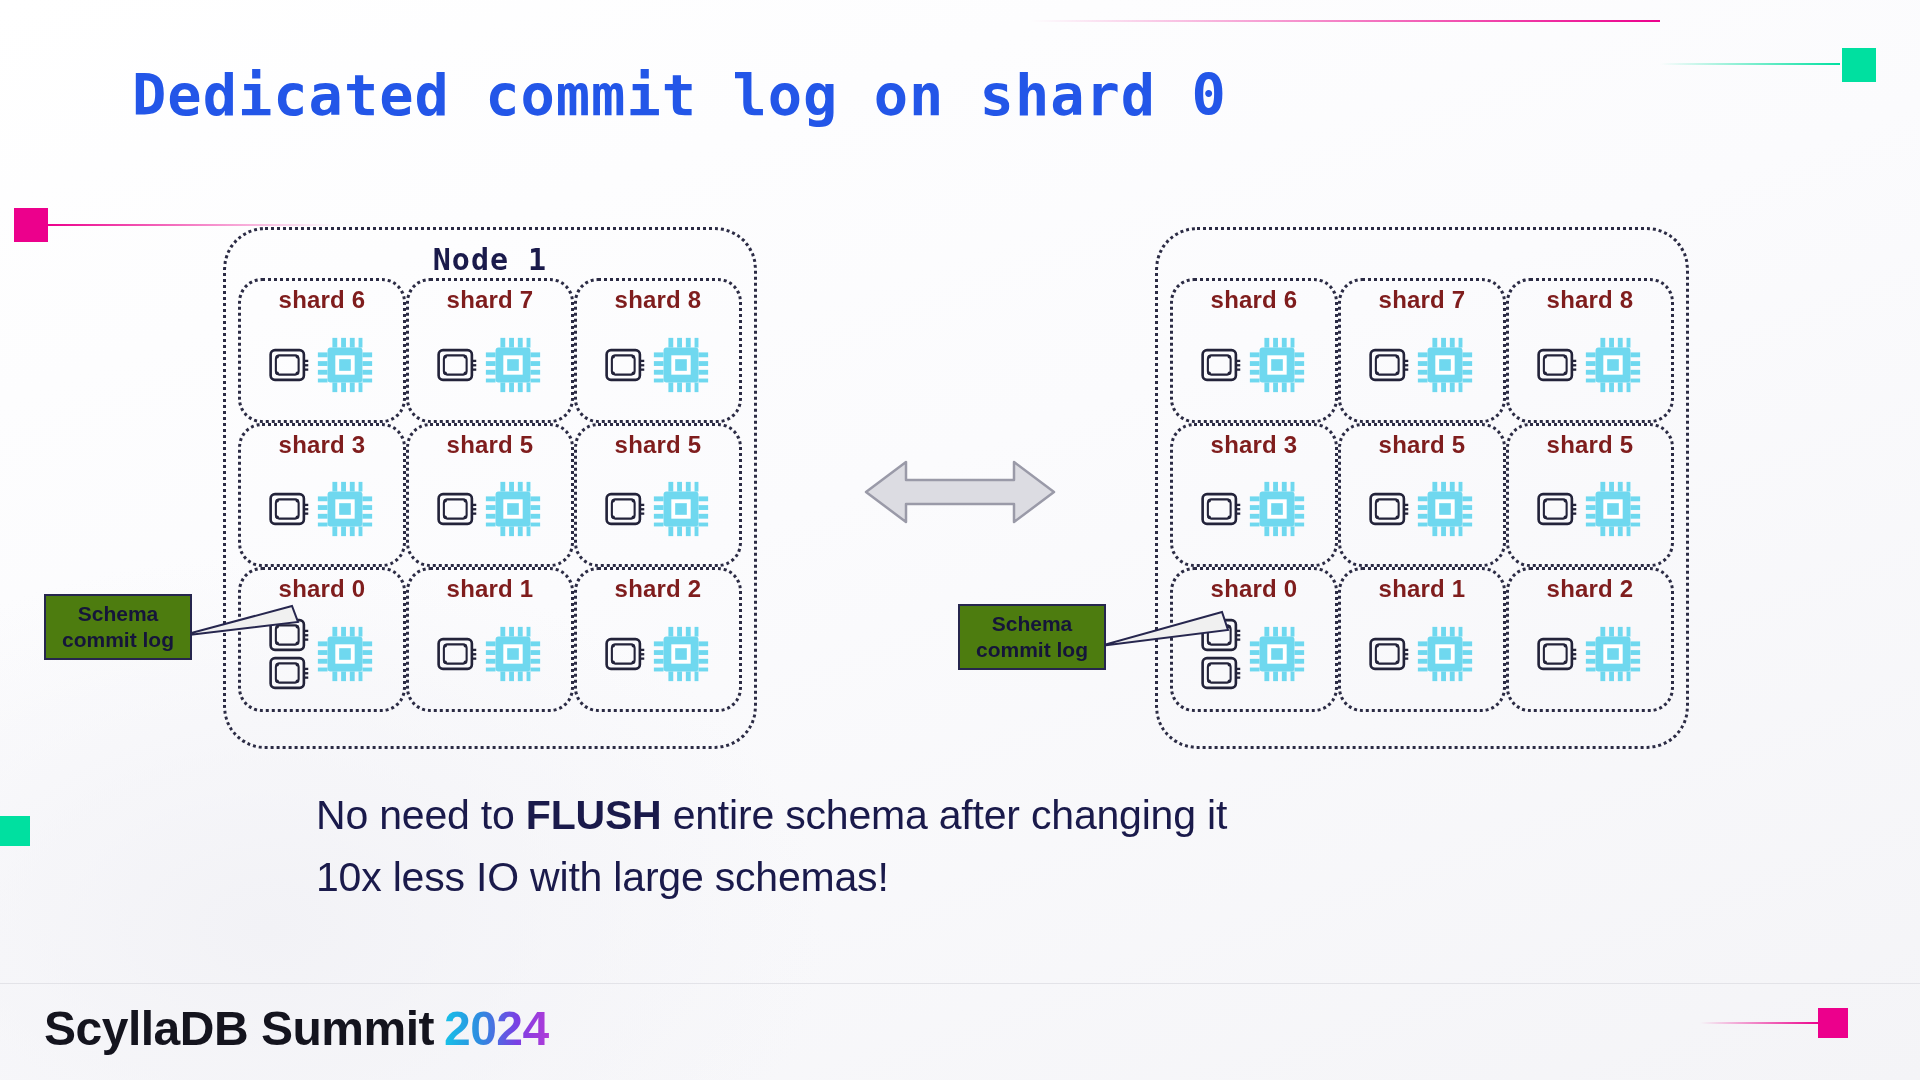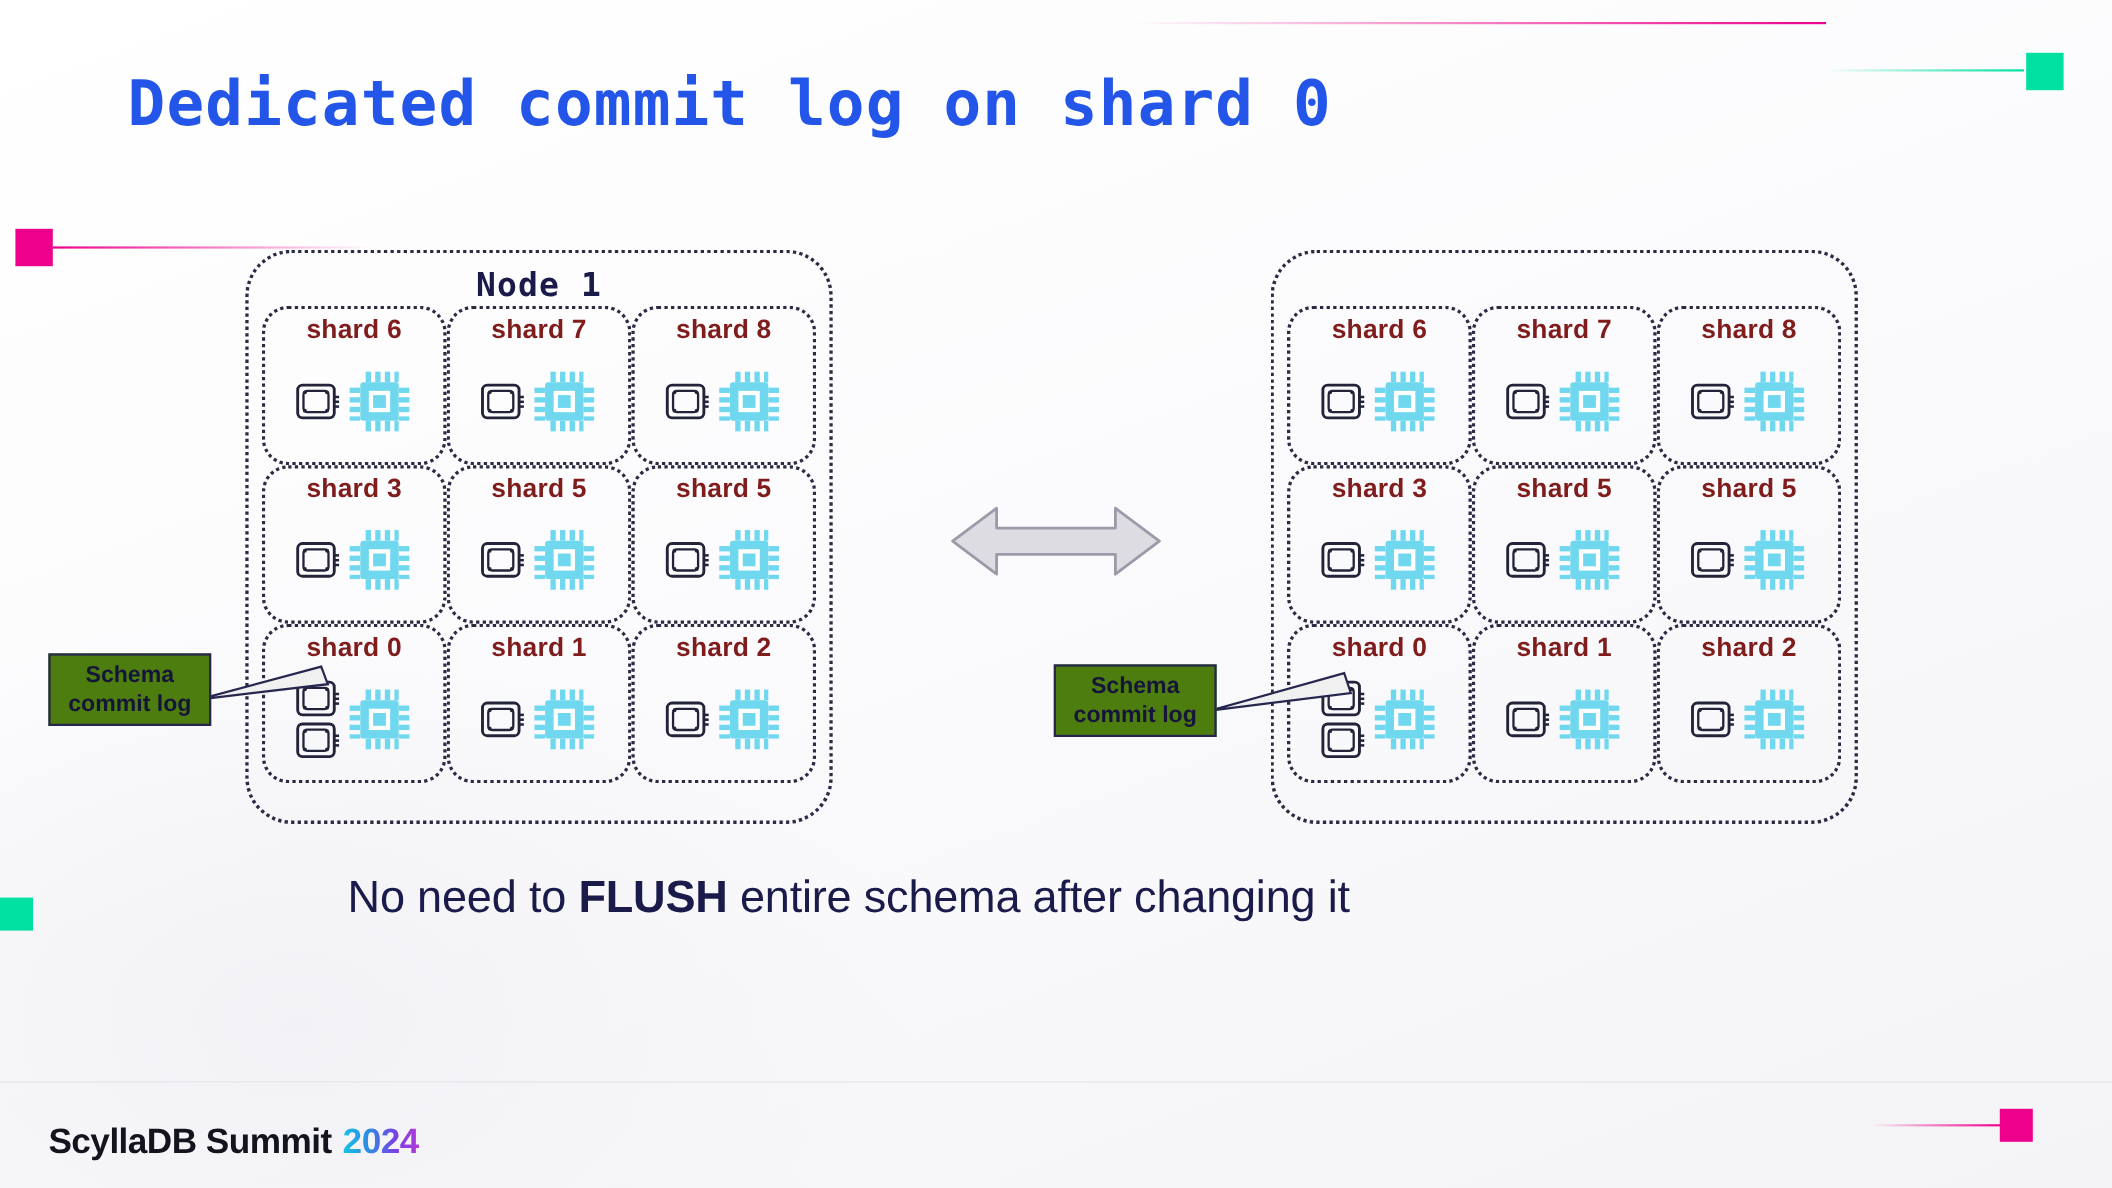--- a/index.html
+++ b/index.html
@@ -11,21 +11,21 @@
     font-family:"Liberation Sans", sans-serif;
   }
 
   
   .deco{position:absolute;pointer-events:none;}
   .sq{position:absolute;}
   .ln{position:absolute;height:2px;}
 
   
   #title{
-    position:absolute;left:116px;top:62px;
+    position:absolute;left:132px;top:62px;
     font-family:"DejaVu Sans Mono","Liberation Mono",monospace;
     font-size:57px;font-weight:700;letter-spacing:1px;
     color:#2356e8;white-space:pre;
   }
 
   
   .node{
     position:absolute;
     border:3px dotted #2b2b44;
     border-radius:42px;
@@ -81,21 +81,21 @@
   #bottom-text{
     position:absolute;left:316px;top:785px;width:1250px;
     font-size:41px;color:#1a1a4b;line-height:1.5;
     font-weight:400;letter-spacing:-.2px;
   }
   #bottom-text b{font-weight:700;}
 
   
   #footer{
     position:absolute;left:44px;bottom:24px;
-    font-size:32px;font-weight:700;letter-spacing:-.5px;
+    font-size:48px;font-weight:700;letter-spacing:-.5px;
     display:flex;align-items:baseline;gap:10px;
   }
   #footer .brand{color:#14141e;}
   #footer .year{
     background:linear-gradient(90deg,#17c2e8 0%,#2f8ae0 35%,#7b3fe4 70%,#b13bd8 100%);
     -webkit-background-clip:text;background-clip:text;color:transparent;
   }
   #footer-rule{
     position:absolute;left:0;bottom:96px;width:100%;height:1px;background:#e3e3e8;
   }
@@ -910,19 +910,20 @@
 </svg>
 <div class="callout" style="left:958px;top:604px;width:148px;height:66px;">
   <span>Schema</span>
   <span>commit log</span>
 </div>
 
 <div id="bottom-text">
   <div>
     <span>No need to </span><b>FLUSH</b><span> entire schema after changing it</span>
   </div>
+  <div>10x  less IO with large schemas!</div>
 </div>
 
 <div id="footer-rule"></div>
 <div id="footer">
   <span class="brand">ScyllaDB Summit</span>
   <span class="year">2024</span>
 </div>
 
 </body></html>

